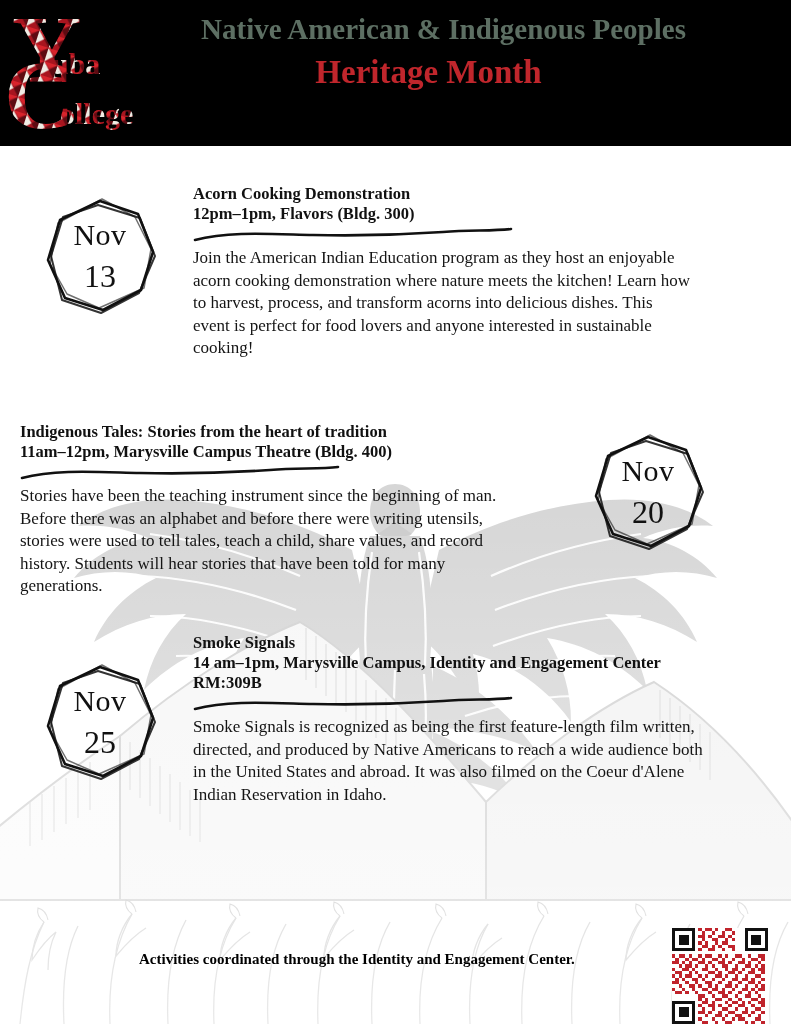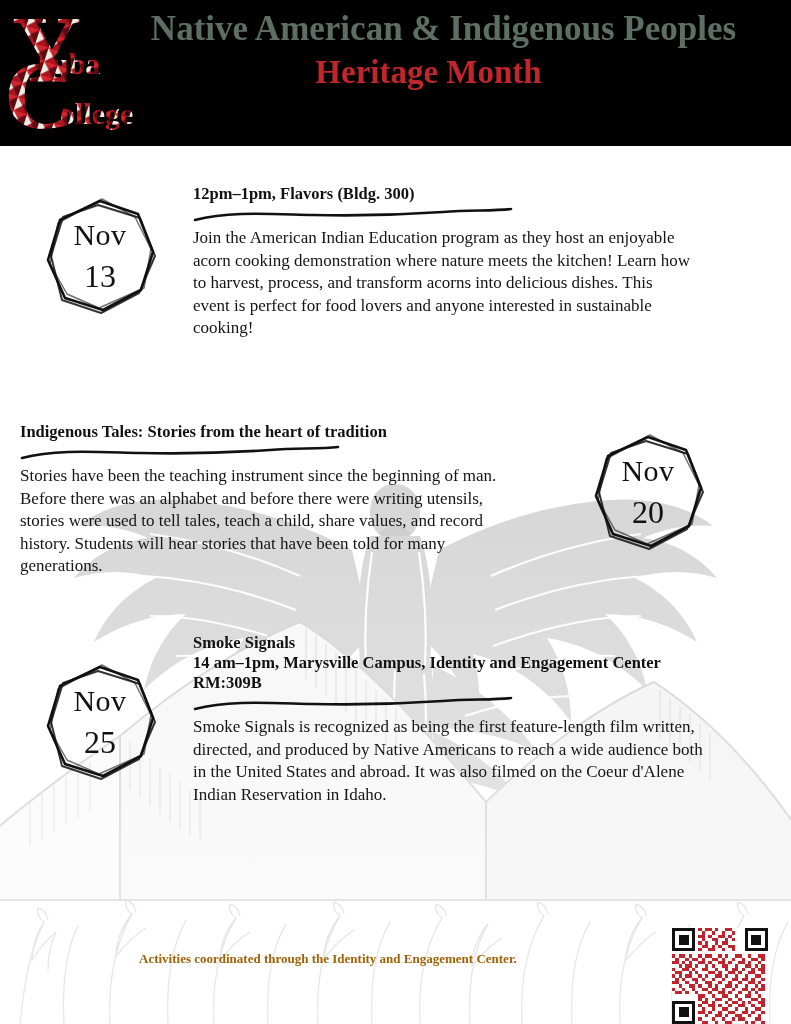--- a/index.html
+++ b/index.html
@@ -47,21 +47,21 @@
 
   .title-block{
     position:absolute;
     left:96px; top:8px;
     width:695px;
     text-align:center;
   }
   .title-line1{
     font-family:"Liberation Serif", serif;
     font-weight:bold;
-    font-size:35px;
+    font-size:29px;
     line-height:42px;
     letter-spacing:0px;
     color:#5d6f63;
     white-space:nowrap;
   }
   .title-line2,.title-line3{
     font-family:"Liberation Serif", serif;
     font-weight:bold;
     font-size:33px;
     line-height:40px;
@@ -116,22 +116,22 @@
     line-height:22.5px;
     color:#141414;
   }
 
   
   .footer-note{
     position:absolute;
     left:139px; top:951px;
     font-family:"Liberation Serif", serif;
     font-weight:bold;
-    font-size:13px;
-    color:#a16207;
+    font-size:15px;
+    color:#000000;
     z-index:12;
     white-space:nowrap;
   }
   .qr{
     position:absolute;
     left:672px; top:928px;
     width:96px; height:96px;
     z-index:12;
   }
   .qr svg{display:block;width:96px;height:96px;}
@@ -303,20 +303,21 @@
             <polygon points="64,5 97,23 113,55 106,94 61,114 29,100 12,70 20,29" stroke-width="1.5" opacity="0.6"></polygon>
           </g>
         </svg>
         <div class="badge-text">
           <span class="m">Nov</span>
           <span class="d">13</span>
         </div>
       </div>
 
       <div class="etext" style="left:193px;top:38px;width:520px;">
+        <div class="ehead">Acorn Cooking Demonstration</div>
         <div class="ehead">12pm–1pm, Flavors (Bldg. 300)</div>
         <div class="squiggle">
           <svg width="320" height="16" viewBox="0 0 320 16" xmlns="http://www.w3.org/2000/svg">
             <path d="M2 13 C36 4 76 7 120 8 C164 9 206 8 250 5 C278 3 300 4 318 2" fill="none" stroke="#111111" stroke-width="2.6" stroke-linecap="round"></path>
           </svg>
         </div>
         <div class="ebody" style="width:500px;">Join the American Indian Education program as they host an enjoyable acorn cooking demonstration where nature meets the kitchen! Learn how to harvest, process, and transform acorns into delicious dishes. This event is perfect for food lovers and anyone interested in sustainable cooking!</div>
       </div>
     </div>
 
@@ -331,20 +332,21 @@
           </g>
         </svg>
         <div class="badge-text">
           <span class="m">Nov</span>
           <span class="d">20</span>
         </div>
       </div>
 
       <div class="etext" style="left:20px;top:276px;width:540px;">
         <div class="ehead">Indigenous Tales: Stories from the heart of tradition</div>
+        <div class="ehead">11am–12pm, Marysville Campus Theatre (Bldg. 400)</div>
         <div class="squiggle">
           <svg width="320" height="16" viewBox="0 0 320 16" xmlns="http://www.w3.org/2000/svg">
             <path d="M2 13 C36 4 76 7 120 8 C164 9 206 8 250 5 C278 3 300 4 318 2" fill="none" stroke="#111111" stroke-width="2.6" stroke-linecap="round"></path>
           </svg>
         </div>
         <div class="ebody" style="width:506px;">Stories have been the teaching instrument since the beginning of man. Before there was an alphabet and before there were writing utensils, stories were used to tell tales, teach a child, share values, and record history. Students will hear stories that have been told for many generations.</div>
       </div>
     </div>
 
     <div class="event" style="left:0;top:0;width:791px;">

